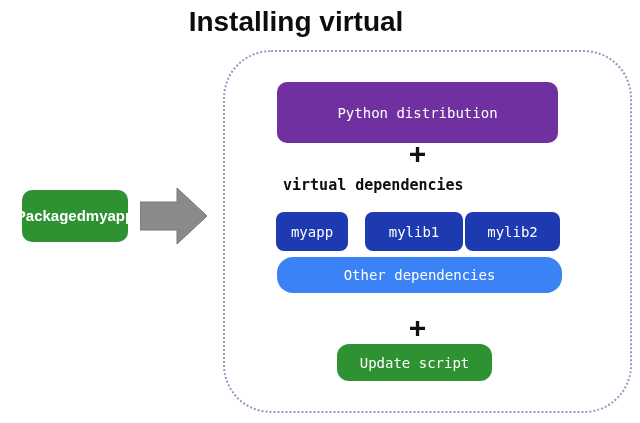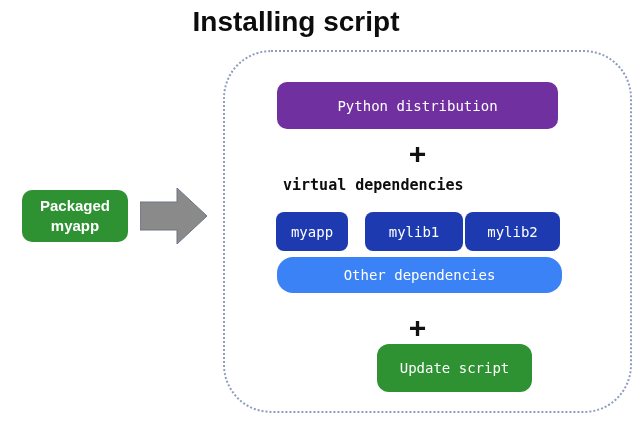--- a/index.html
+++ b/index.html
@@ -33,21 +33,21 @@
     color: #ffffff;
     font-family: "DejaVu Sans Mono", "Liberation Mono", monospace;
     font-size: 14px;
     display: flex;
     align-items: center;
     justify-content: center;
     text-align: center;
     box-sizing: border-box;
   }
   .python-box {
-    left: 52px; top: 30px; width: 281px; height: 47px;
+    left: 52px; top: 30px; width: 281px; height: 61px;
     background: #7030a0;
     border-radius: 10px;
   }
   .plus {
     position: absolute;
     left: 52px; width: 281px; height: 34px;
     text-align: center;
     font-size: 30px;
     font-weight: 700;
     line-height: 32px;
@@ -71,53 +71,51 @@
   }
   .pkg-1 { left: 51px;  width: 72px; }
   .pkg-2 { left: 140px; width: 98px; }
   .pkg-3 { left: 240px; width: 95px; }
   .deps-box {
     left: 52px; top: 205px; width: 285px; height: 36px;
     background: #3b82f6;
     border-radius: 16px;
   }
   .update-box {
-    left: 112px; top: 292px; width: 155px; height: 48px;
+    left: 112px; top: 292px; width: 155px; height: 37px;
     background: #2e9132;
     border-radius: 12px;
-    margin-left: 40px;
   }
   .source-box {
     position: absolute;
     left: 22px; top: 190px; width: 106px; height: 52px;
     background: #2e9132;
     border-radius: 10px;
     color: #ffffff;
     font-family: "Liberation Sans", sans-serif;
     font-weight: 700;
     font-size: 15px;
     line-height: 20px;
     display: flex;
-    flex-direction: column;
     align-items: center;
     justify-content: center;
     text-align: center;
   }
   .arrow {
     position: absolute;
     left: 140px; top: 188px;
     width: 67px; height: 56px;
   }
 </style>
 </head>
 <body>
 
 <div class="canvas">
 
-  <div class="title">Installing script</div>
+  <div class="title">Installing virtual</div>
 
   <div class="source-box">
     <span>Packaged</span>
     <span>myapp</span>
   </div>
 
   <svg class="arrow" viewBox="0 0 67 56" xmlns="http://www.w3.org/2000/svg">
     <polygon points="0,14 37,14 37,0 67,28 37,56 37,42 0,42" fill="#8a8a8a" stroke="#6b7687" stroke-width="1"></polygon>
   </svg>
 

